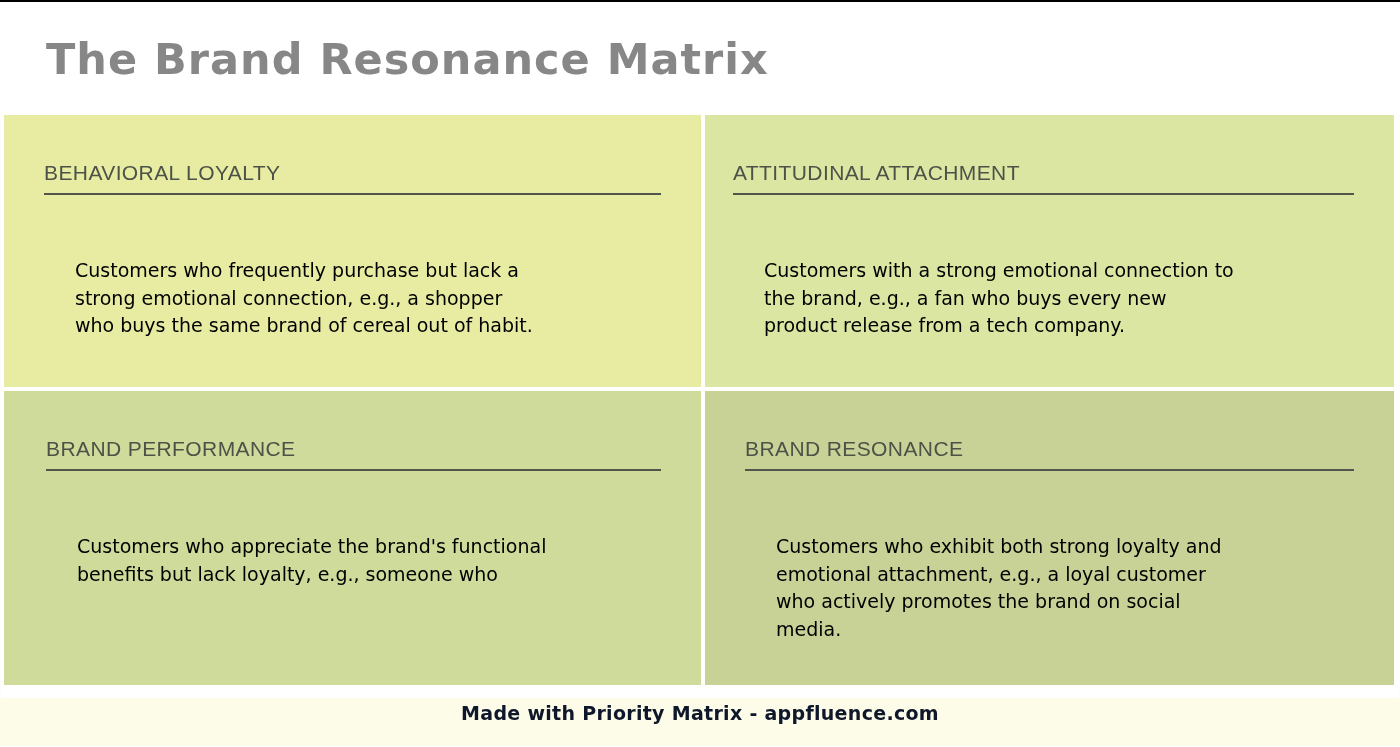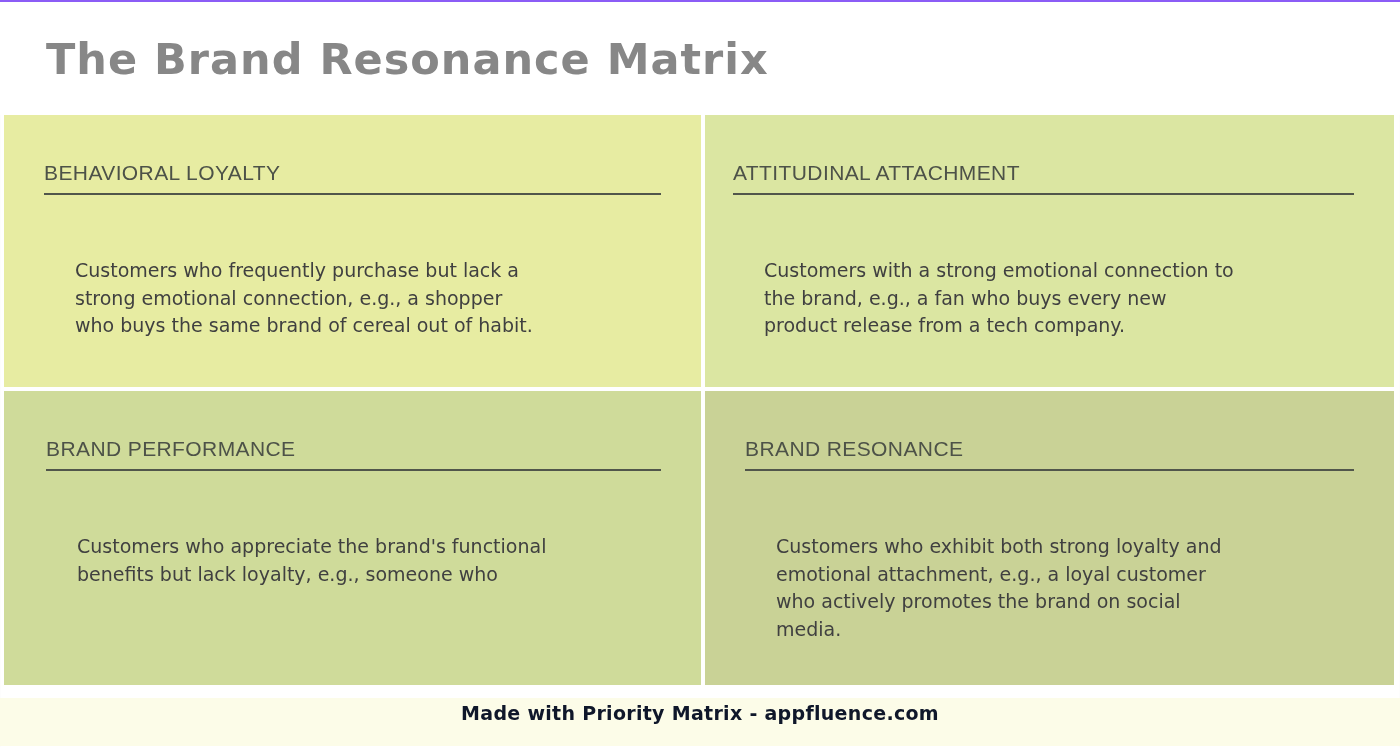--- a/index.html
+++ b/index.html
@@ -7,21 +7,21 @@
   body {
     width: 1400px;
     height: 747px;
     background: #ffffff;
     font-family: "DejaVu Sans", "Liberation Sans", sans-serif;
     overflow: hidden;
   }
   .page {
     width: 1400px;
     height: 747px;
-    border-top: 2px solid #8b5cf6;
+    border-top: 2px solid #000000;
     box-shadow: inset 0 3px 3px -2px rgba(0,0,0,0.25);
   }
   .header {
     height: 113px;
     display: flex;
     align-items: center;
     padding-left: 46px;
     background: #ffffff;
   }
   .page-title {
@@ -51,21 +51,21 @@
     line-height: 24px;
   }
   .q-rule {
     margin-top: 8px;
     border-top: 2px solid #51564b;
   }
   .q-desc {
     margin: 62px 0 0 31px;
     font-size: 19px;
     line-height: 27.5px;
-    color: #404040;
+    color: #000000;
   }
   .footer {
     margin-top: 13px;
     height: 48px;
     padding-top: 4px;
     text-align: center;
   }
   .footer-text {
     font-weight: bold;
     font-size: 19px;

